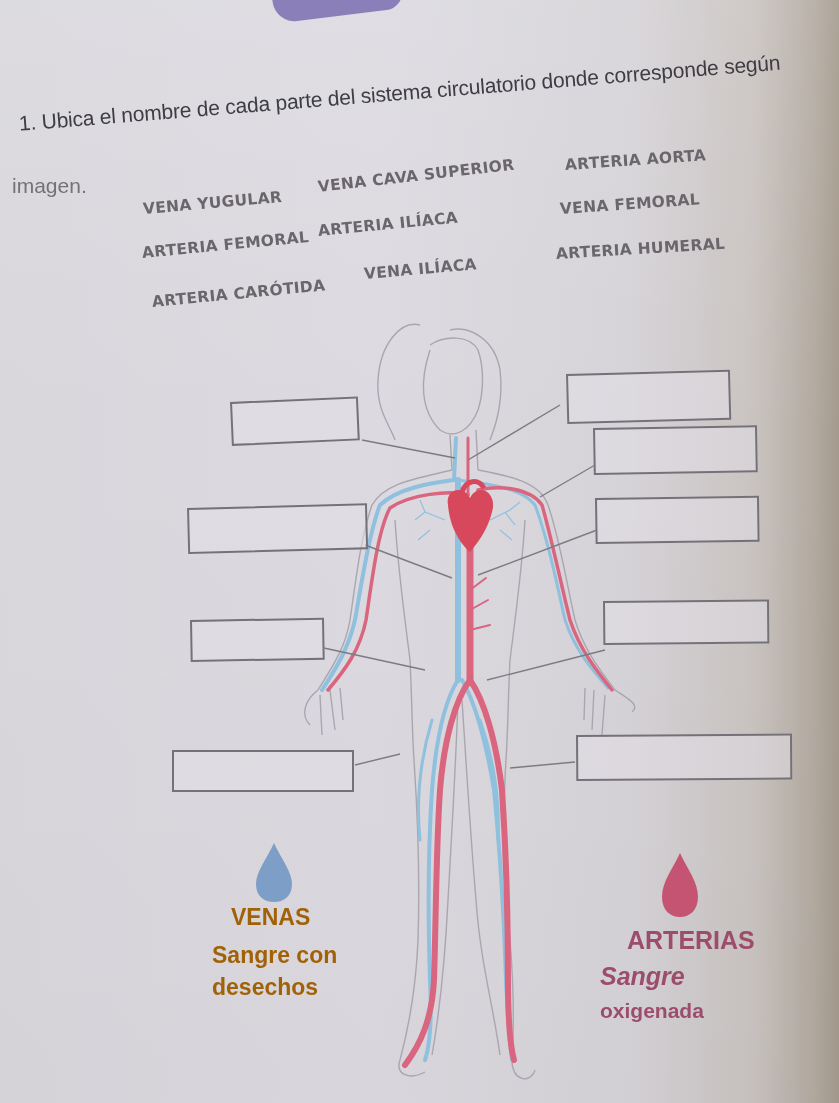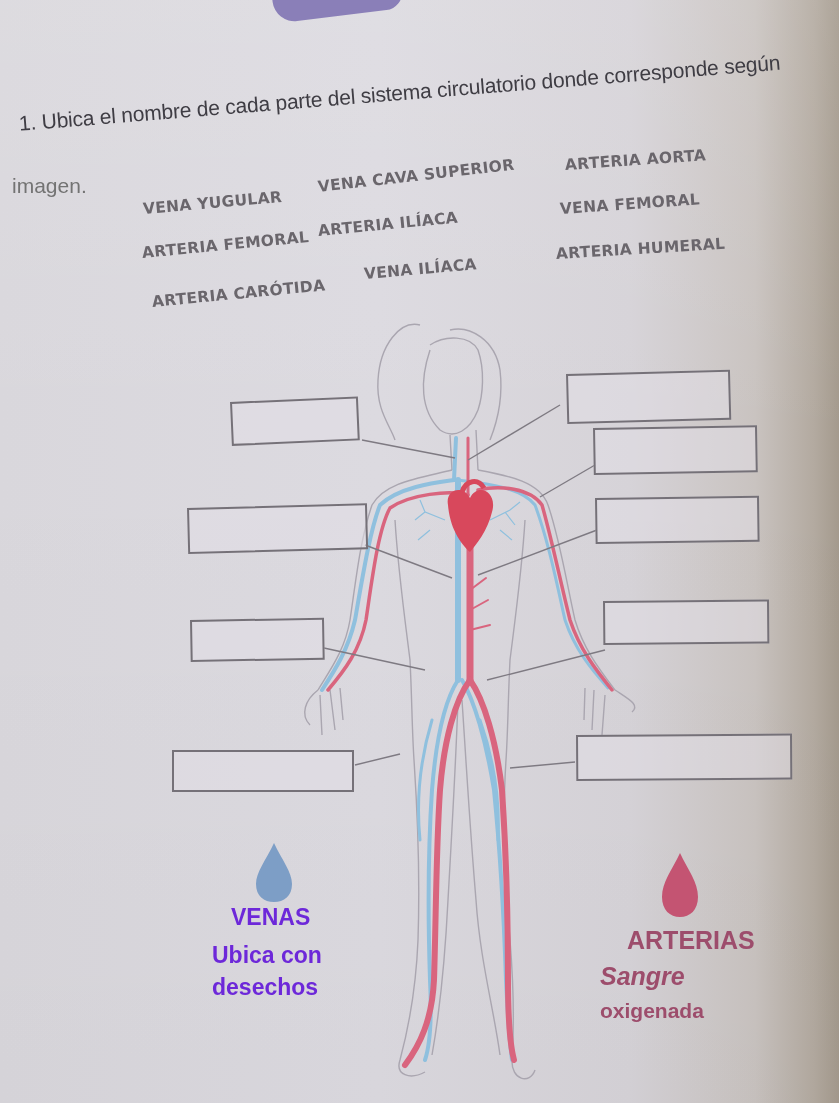--- a/index.html
+++ b/index.html
@@ -35,21 +35,21 @@
     transform-origin: 0 50%;
   }
   .label-box {
     position: absolute; border: 2px solid #757178; background: rgba(225,223,229,0.55);
     box-sizing: border-box; transform-origin: 0 0;
   }
   svg.figure { position: absolute; left: 0; top: 0; }
   .legend-title {
     position: absolute; font-family: "Liberation Sans", sans-serif; font-weight: bold; white-space: nowrap;
   }
-  .venas { color: #6d28d9; text-align: right; }
+  .venas { color: #a16207; text-align: right; }
   .arterias { color: #9d4d6c; }
 </style>
 </head>
 <body>
 
 <div class="shade-top"></div>
 <div class="tab-purple"></div>
 
 <div class="instruction">1. Ubica el nombre de cada parte del sistema circulatorio donde corresponde según</div>
 <div class="instruction-2">imagen.</div>
@@ -144,20 +144,20 @@
 <div class="label-box" style="left:593px; top:428px; width:164px; height:47px; transform: rotate(-1deg);"></div>
 <div class="label-box" style="left:187px; top:508px; width:180px; height:46px; transform: rotate(-1.5deg);"></div>
 <div class="label-box" style="left:595px; top:498px; width:164px; height:46px; transform: rotate(-0.8deg);"></div>
 <div class="label-box" style="left:190px; top:620px; width:134px; height:42px; transform: rotate(-1deg);"></div>
 <div class="label-box" style="left:603px; top:601px; width:166px; height:44px; transform: rotate(-0.5deg);"></div>
 <div class="label-box" style="left:172px; top:750px; width:182px; height:42px; transform: rotate(0deg);"></div>
 <div class="label-box" style="left:576px; top:735px; width:216px; height:46px; transform: rotate(-0.4deg);"></div>
 
 <div>
   <div class="legend-title venas" style="left:231px; top:904px; font-size:23px;">VENAS</div>
-  <div class="legend-title venas" style="left:212px; top:942px; font-size:23px;">Ubica con</div>
+  <div class="legend-title venas" style="left:212px; top:942px; font-size:23px;">Sangre con</div>
   <div class="legend-title venas" style="left:212px; top:974px; font-size:23px;">desechos</div>
 </div>
 <div>
   <div class="legend-title arterias" style="left:595px; top:926px; font-size:25px;margin-left:32px;">ARTERIAS</div>
   <div class="legend-title arterias" style="left:600px; top:962px; font-size:25px;font-style:italic;">Sangre</div>
   <div class="legend-title arterias" style="left:600px; top:999px; font-size:21px;">oxigenada</div>
 </div>
 
 </body></html>

